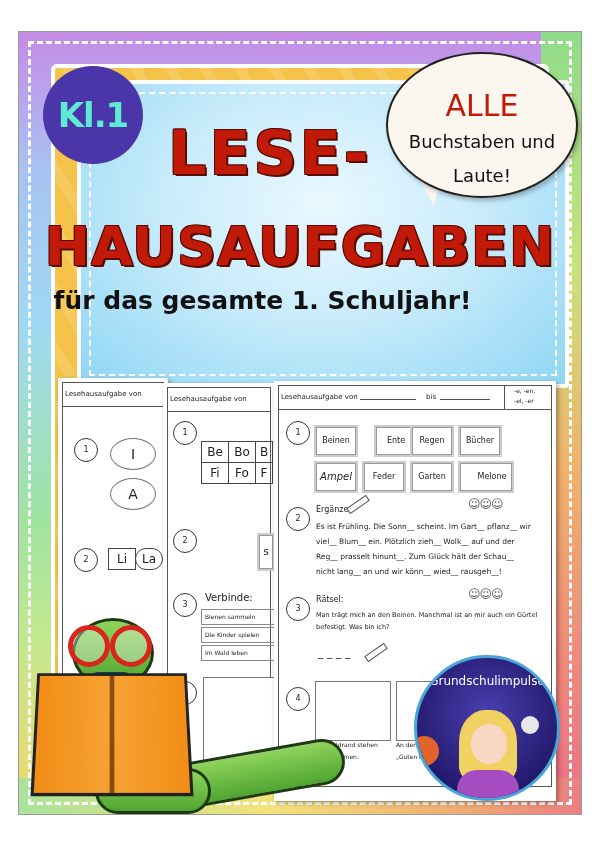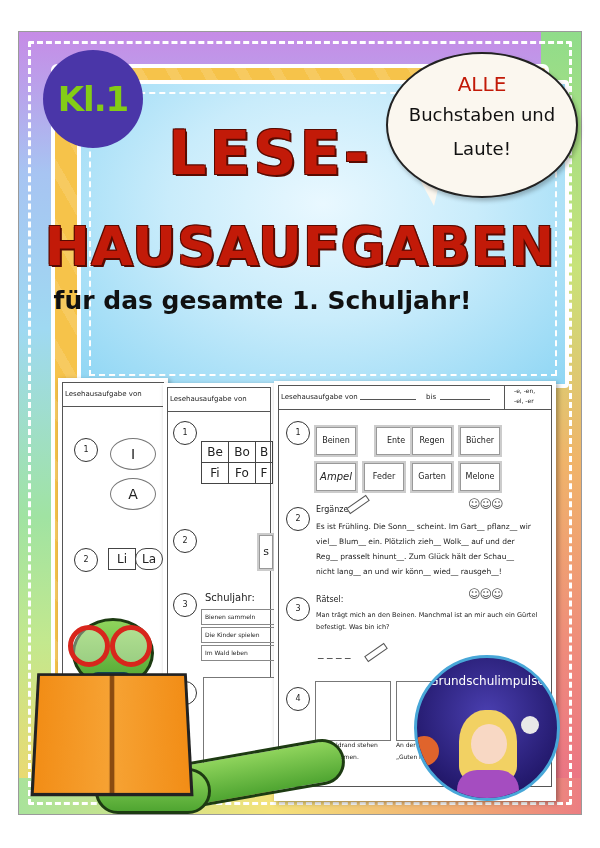--- a/index.html
+++ b/index.html
@@ -7,31 +7,31 @@
   .cover{position:absolute;left:18px;top:31px;width:564px;height:784px;border:1px solid #9a9a9a;box-sizing:border-box;
     background:linear-gradient(180deg,#c68be6 0%,#a7c4f2 18%,#9fd9f2 38%,#a0e3a2 62%,#c3e88e 78%,#f3d66b 100%);overflow:hidden;}
   .cover-right{position:absolute;right:0;top:0;width:40px;height:100%;background:linear-gradient(180deg,#90dc8a 0%,#c8e37a 30%,#f0b46a 55%,#ef8a7c 80%,#ea6f86 100%);}
   .cover-bottom{position:absolute;left:0;bottom:0;height:36px;width:100%;background:linear-gradient(90deg,#a9e39b 0%,#f4e27a 45%,#f0a972 80%,#ec7e82 100%);}
   .dash-frame{position:absolute;left:9px;top:9px;right:9px;bottom:9px;border:3px dashed #ffffff;border-radius:2px;}
   .inner-yellow{position:absolute;left:32px;top:32px;right:32px;bottom:32px;background:#f6c34a;border:4px solid #fff;border-radius:6px;
     background-image:repeating-linear-gradient(60deg,rgba(255,255,255,.12) 0 10px,transparent 10px 30px);}
   .banner{position:absolute;left:58px;top:48px;width:484px;height:300px;border:4px solid #fff;border-radius:4px;
     background:radial-gradient(ellipse at 50% 40%,#e9f8ff 0%,#c9ecfb 45%,#8fd6f4 100%);}
   .banner .dash{position:absolute;left:8px;top:8px;right:8px;bottom:8px;border:2px dashed #fff;}
-  .kl-badge{position:absolute;left:43px;top:50px;width:100px;height:98px;border-radius:50%;background:#4a36a8;color:#84cc16;
+  .kl-badge{position:absolute;left:43px;top:66px;width:100px;height:98px;border-radius:50%;background:#4a36a8;color:#5eead4;
     font-family:"DejaVu Sans",sans-serif;font-weight:bold;font-size:34px;display:flex;align-items:center;justify-content:center;letter-spacing:-1px;}
   .title{position:absolute;left:0;width:600px;text-align:center;font-family:"DejaVu Sans",sans-serif;font-weight:bold;color:#c21a08;
     text-shadow:2px 2px 0 #5a0a00,-1px -1px 0 #5a0a00,1px -1px 0 #5a0a00,-1px 1px 0 #5a0a00;letter-spacing:3px;}
   .title-1{top:118px;font-size:60px;left:-30px;}
   .title-2{top:215px;font-size:54px;letter-spacing:1px;}
   .subtitle{position:absolute;top:286px;left:0;width:525px;text-align:center;font-family:"DejaVu Sans",sans-serif;font-weight:bold;font-size:25px;color:#111;}
   .bubble{position:absolute;left:386px;top:52px;width:188px;height:142px;border-radius:50%;background:#fbf7ef;border:2px solid #222;
     box-shadow:2px 3px 4px rgba(0,0,0,.25);text-align:center;}
   .bubble-tail{position:absolute;left:420px;top:180px;width:0;height:0;border-left:14px solid transparent;border-right:6px solid transparent;border-top:26px solid #fbf7ef;}
-  .bubble .b1{margin-top:18px;color:#c21a08;font-size:20px;font-family:"DejaVu Sans",sans-serif;}
+  .bubble .b1{margin-top:34px;color:#c21a08;font-size:30px;font-family:"DejaVu Sans",sans-serif;}
   .bubble .b2{font-size:18px;color:#111;margin-top:4px;font-family:"DejaVu Sans",sans-serif;line-height:30px;}
   .page{position:absolute;background:#fff;box-shadow:2px 2px 5px rgba(0,0,0,.35);font-family:"DejaVu Sans",sans-serif;color:#222;}
   .page .frame{position:absolute;left:4px;top:4px;right:4px;bottom:14px;border:1px solid #555;}
   .page .hdr{position:absolute;left:4px;right:4px;top:4px;height:24px;border-bottom:1px solid #555;font-size:7px;line-height:24px;padding-left:3px;white-space:nowrap;overflow:hidden;}
   .num{position:absolute;width:22px;height:22px;border:1px solid #333;border-radius:50%;font-size:8px;text-align:center;line-height:22px;background:#fff;}
   .spk{position:absolute;width:44px;height:30px;border:1px solid #777;border-radius:50%;font-size:14px;text-align:center;line-height:30px;}
   .cell{position:absolute;border:1px solid #444;font-size:12px;text-align:center;}
   .card{position:absolute;border:2px solid #ccc;box-shadow:inset 0 0 0 1px #999;font-size:11px;text-align:center;background:#fff;}
   .lbl{position:absolute;font-size:10px;}
   .box{position:absolute;border:1px solid #777;background:#fff;}
@@ -85,21 +85,21 @@
   <div class="num" style="left:10px;top:38px;">1</div>
   <div class="cell" style="left:38px;top:58px;width:26px;height:20px;line-height:20px;">Be</div>
   <div class="cell" style="left:65px;top:58px;width:26px;height:20px;line-height:20px;">Bo</div>
   <div class="cell" style="left:92px;top:58px;width:16px;height:20px;line-height:20px;">B</div>
   <div class="cell" style="left:38px;top:79px;width:26px;height:20px;line-height:20px;text-align:center;">Fi</div>
   <div class="cell" style="left:65px;top:79px;width:26px;height:20px;line-height:20px;">Fo</div>
   <div class="cell" style="left:92px;top:79px;width:16px;height:20px;line-height:20px;">F</div>
   <div class="num" style="left:10px;top:146px;">2</div>
   <div class="card" style="left:94px;top:150px;width:14px;height:34px;line-height:34px;">s</div>
   <div class="num" style="left:10px;top:210px;">3</div>
-  <div class="lbl" style="left:42px;top:209px;">Schuljahr:</div>
+  <div class="lbl" style="left:42px;top:209px;">Verbinde:</div>
   <div class="row" style="left:38px;top:226px;width:70px;">Bienen sammeln</div>
   <div class="row" style="left:38px;top:244px;width:70px;">Die Kinder spielen</div>
   <div class="row" style="left:38px;top:262px;width:70px;">Im Wald leben</div>
   <div class="box" style="left:40px;top:294px;width:70px;height:88px;"></div>
   <div class="num" style="left:10px;top:298px;">4</div>
 </div>
 
 <div class="page" style="left:274px;top:381px;width:282px;height:420px;">
   <div class="frame"></div>
   <div class="hdr" style="padding-left:0;">
@@ -112,21 +112,21 @@
     <span style="position:absolute;left:236px;top:4px;font-size:6px;">-el, -er</span>
   </div>
   <div class="num" style="left:12px;top:40px;">1</div>
   <div class="card" style="left:40px;top:44px;width:40px;height:28px;line-height:28px;font-size:8px;">Beinen</div>
   <div class="card" style="left:88px;top:44px;width:40px;height:28px;line-height:28px;font-size:8px;margin-left:12px;">Ente</div>
   <div class="card" style="left:136px;top:44px;width:40px;height:28px;line-height:28px;font-size:8px;">Regen</div>
   <div class="card" style="left:184px;top:44px;width:40px;height:28px;line-height:28px;font-size:8px;">Bücher</div>
   <div class="card" style="left:40px;top:80px;width:40px;height:28px;line-height:28px;font-size:10px;font-style:italic;">Ampel</div>
   <div class="card" style="left:88px;top:80px;width:40px;height:28px;line-height:28px;font-size:8px;">Feder</div>
   <div class="card" style="left:136px;top:80px;width:40px;height:28px;line-height:28px;font-size:8px;">Garten</div>
-  <div class="card" style="left:184px;top:80px;width:40px;height:28px;line-height:28px;font-size:8px;">Melone</div>
+  <div class="card" style="left:184px;top:80px;width:40px;height:28px;line-height:28px;font-size:8px;padding-left:12px;">Melone</div>
 
   <div class="num" style="left:12px;top:126px;">2</div>
   <div class="lbl" style="left:42px;top:124px;font-size:8px;">Ergänze:</div>
   <div style="position:absolute;left:72px;top:120px;width:22px;height:5px;background:#fff;border:1px solid #555;transform:rotate(-35deg);"></div>
   <div style="position:absolute;left:194px;top:116px;font-size:12px;color:#555;letter-spacing:-1px;">☺☺☺</div>
   <div class="txt" style="left:42px;top:138px;">Es ist Frühling. Die Sonn__ scheint. Im Gart__ pflanz__ wir</div>
   <div class="txt" style="left:42px;top:153px;">viel__ Blum__ ein. Plötzlich zieh__ Wolk__ auf und der</div>
   <div class="txt" style="left:42px;top:168px;">Reg__ prasselt hinunt__. Zum Glück hält der Schau__</div>
   <div class="txt" style="left:42px;top:183px;">nicht lang__ an und wir könn__ wied__ rausgeh__!</div>
 

